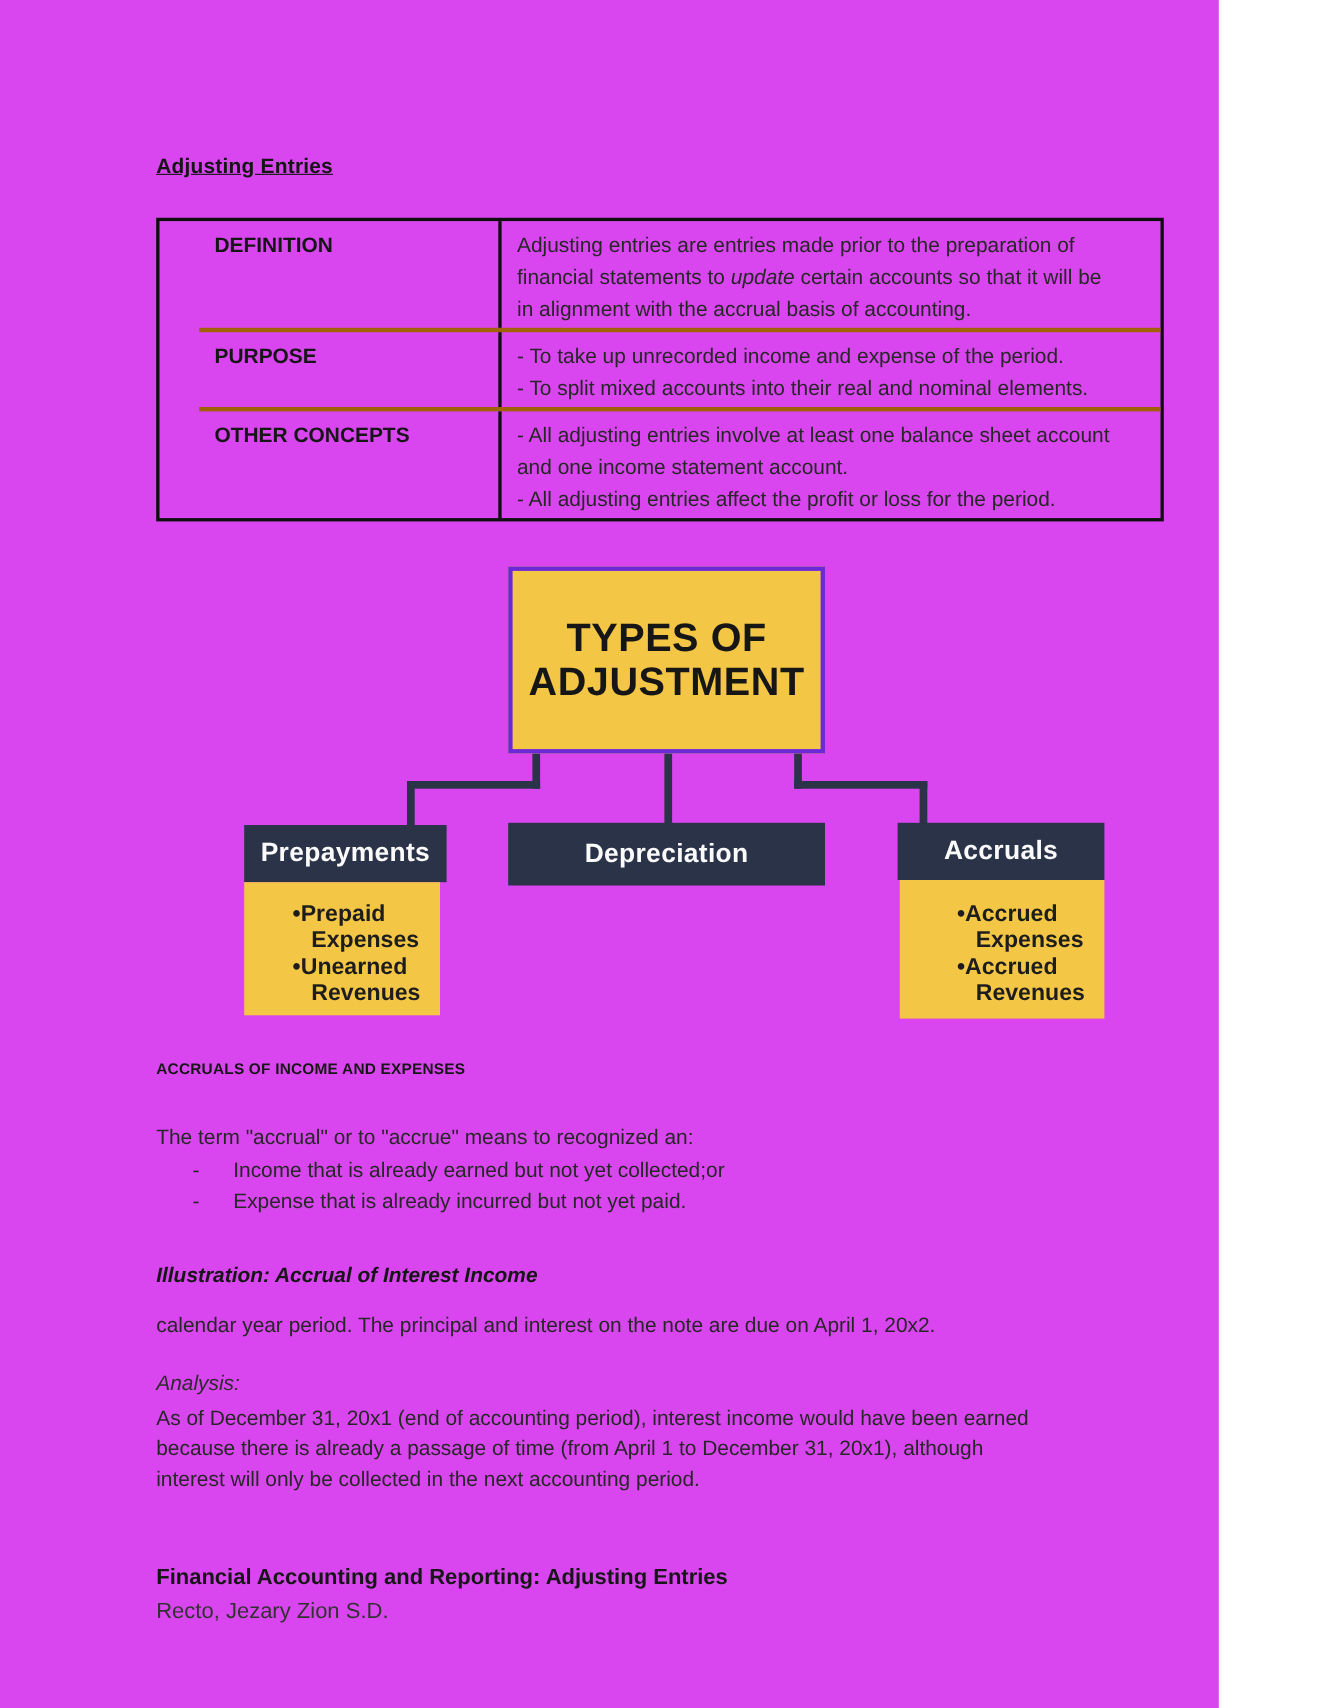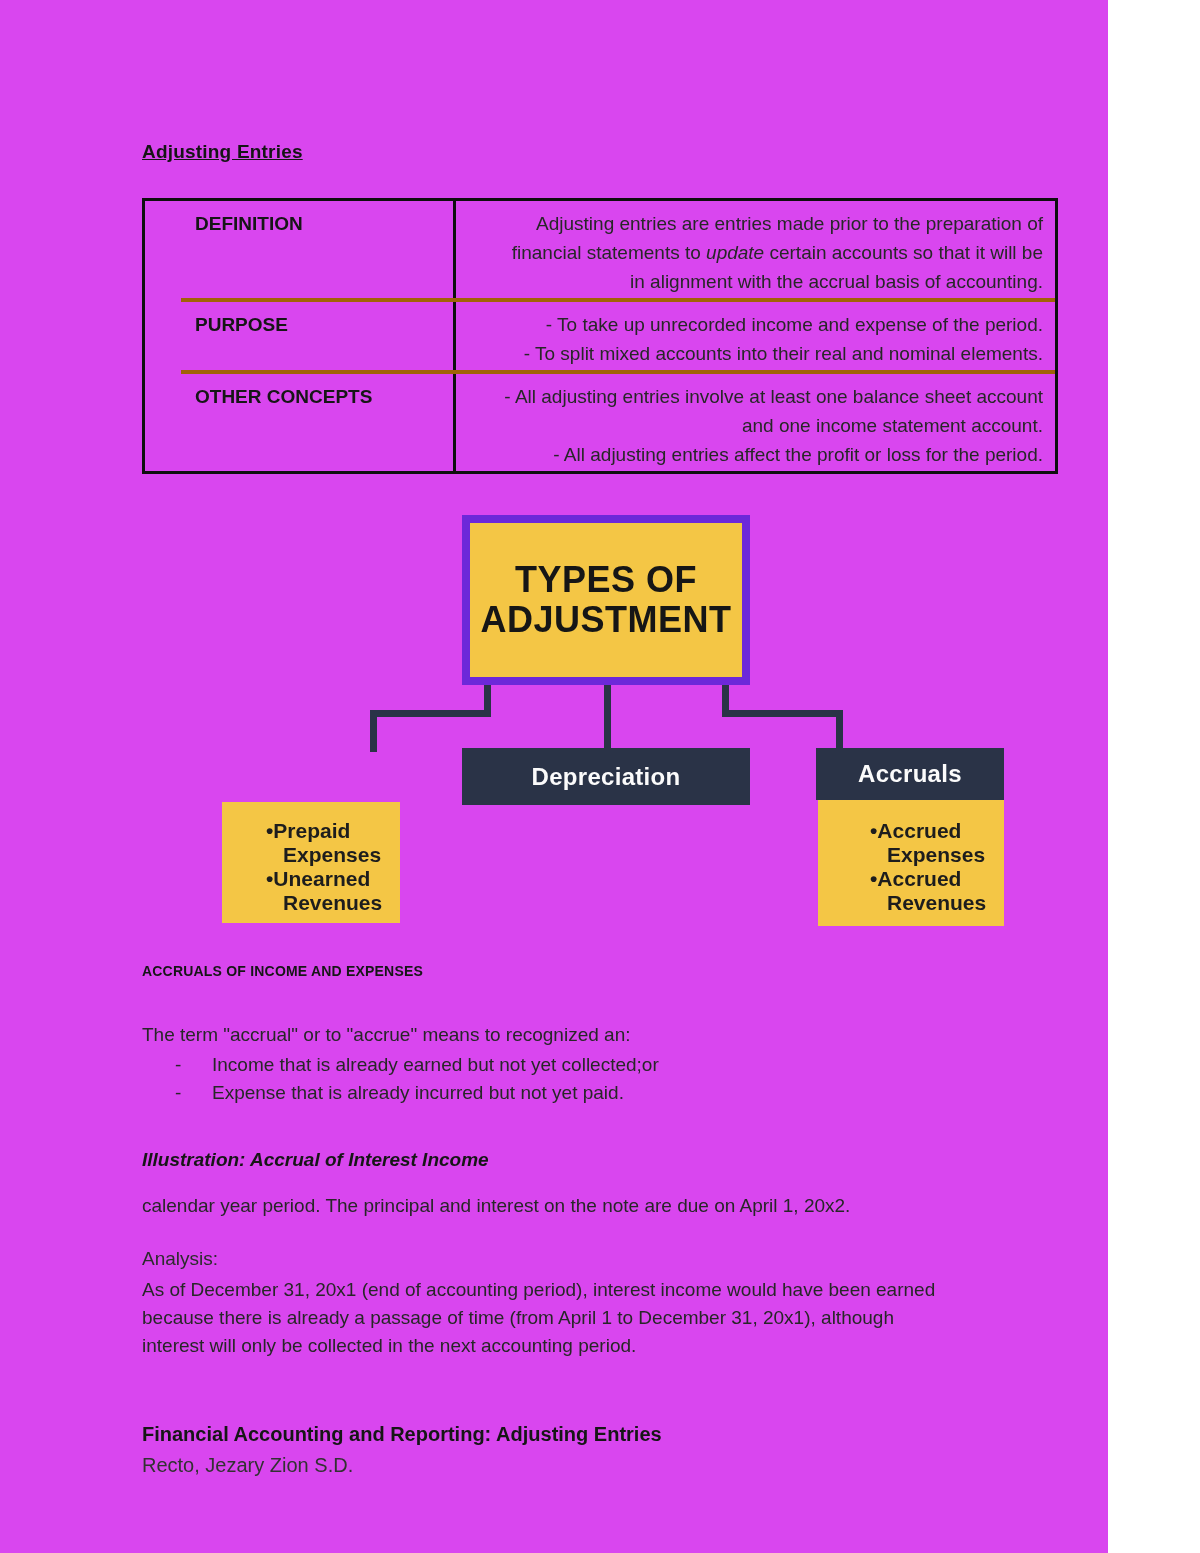--- a/index.html
+++ b/index.html
@@ -25,29 +25,29 @@
   }
   .t-row { display: grid; grid-template-columns: 275px 1fr; margin-left: 36px; }
   .t-row + .t-row { border-top: 4px solid #a16207; }
   .t-label {
     border-right: 3px solid #0e0e0e;
     padding: 8px 14px 2px 14px;
     font-weight: bold; font-size: 19px; line-height: 29px; color: #161616;
   }
   .t-content {
     padding: 8px 12px 2px 14px;
-    font-size: 19px; line-height: 29px; color: #272727; text-align: right;
+    font-size: 19px; line-height: 29px; color: #272727;
   }
   .i { font-style: italic; }
   
   .diagram { position: absolute; left: 0; top: 0; width: 1200px; height: 960px; }
   .connector { position: absolute; background: #2a3347; }
   .main-box {
     position: absolute; left: 462px; top: 515px; width: 288px; height: 170px;
-    background: #f4c645; border: 8px solid #6d28d9;
+    background: #f4c645; border: 4px solid #6d28d9;
     display: flex; flex-direction: column; align-items: center; justify-content: center;
   }
   .main-box .line {
     font-size: 36px; font-weight: bold; color: #161616;
     letter-spacing: 0.5px; line-height: 40px; white-space: nowrap;
   }
   .branch-header {
     position: absolute; background: #2a3347;
     display: flex; align-items: center; justify-content: center;
   }
@@ -68,21 +68,21 @@
     padding-left: 17px; text-indent: -17px;
   }
   .branch-list li::before { content: "\2022 "; }
   
   .abs-text { position: absolute; left: 142px; }
   .sec-heading { font-size: 14px; font-weight: bold; color: #161616; letter-spacing: 0.2px; }
   .body-line { font-size: 19px; line-height: 28px; color: #272727; }
   .dash-row { display: flex; }
   .dash-mark { display: inline-block; margin-left: 33px; width: 37px; }
   .ill-heading { font-size: 19px; font-weight: bold; font-style: italic; color: #161616; margin-top: 13px; }
-  .an-heading { font-size: 19px; color: #2c2c2c; }
+  .an-heading { font-size: 19px; font-style: italic; color: #2c2c2c; }
   .footer-title { font-size: 20px; font-weight: bold; color: #161616; }
   .footer-author { font-size: 20px; color: #323232; }
 </style>
 </head>
 <body>
 
 <div class="page">
 
   <div class="doc-title">Adjusting Entries</div>
 
@@ -120,20 +120,23 @@
     <div class="connector" style="left:370px; top:710px; width:7px; height:42px;"></div>
     <div class="connector" style="left:722px; top:683px; width:7px; height:34px;"></div>
     <div class="connector" style="left:722px; top:710px; width:121px; height:7px;"></div>
     <div class="connector" style="left:836px; top:710px; width:7px; height:42px;"></div>
 
     <div class="main-box">
       <div class="line">TYPES OF</div>
       <div class="line">ADJUSTMENT</div>
     </div>
 
+    <div class="branch-header hdr-prepayments">
+      <span class="hline">Prepayments</span>
+    </div>
     <div class="branch-header hdr-depreciation">
       <span class="hline">Depreciation</span>
     </div>
     <div class="branch-header hdr-accruals">
       <span class="hline">Accruals</span>
     </div>
 
     <div class="branch-list list-prepayments">
       <ul>
         <li>Prepaid Expenses</li>

